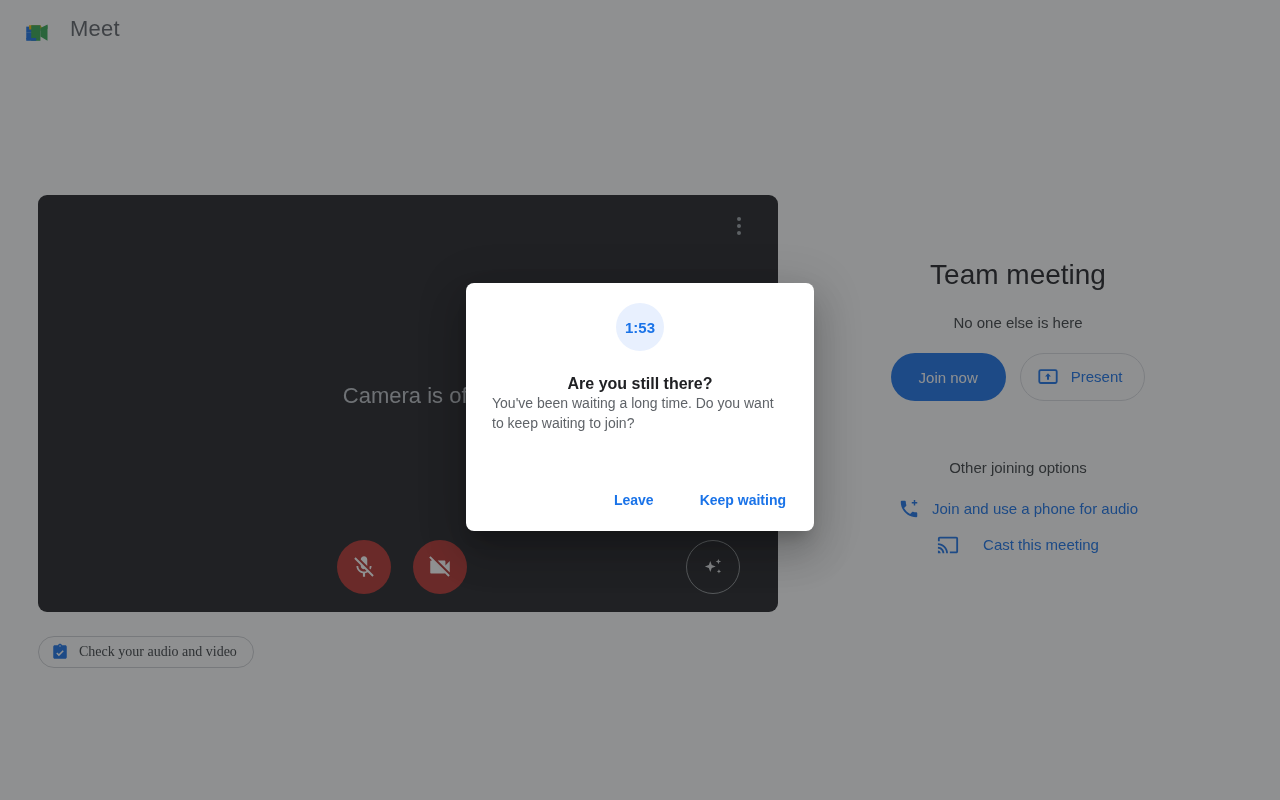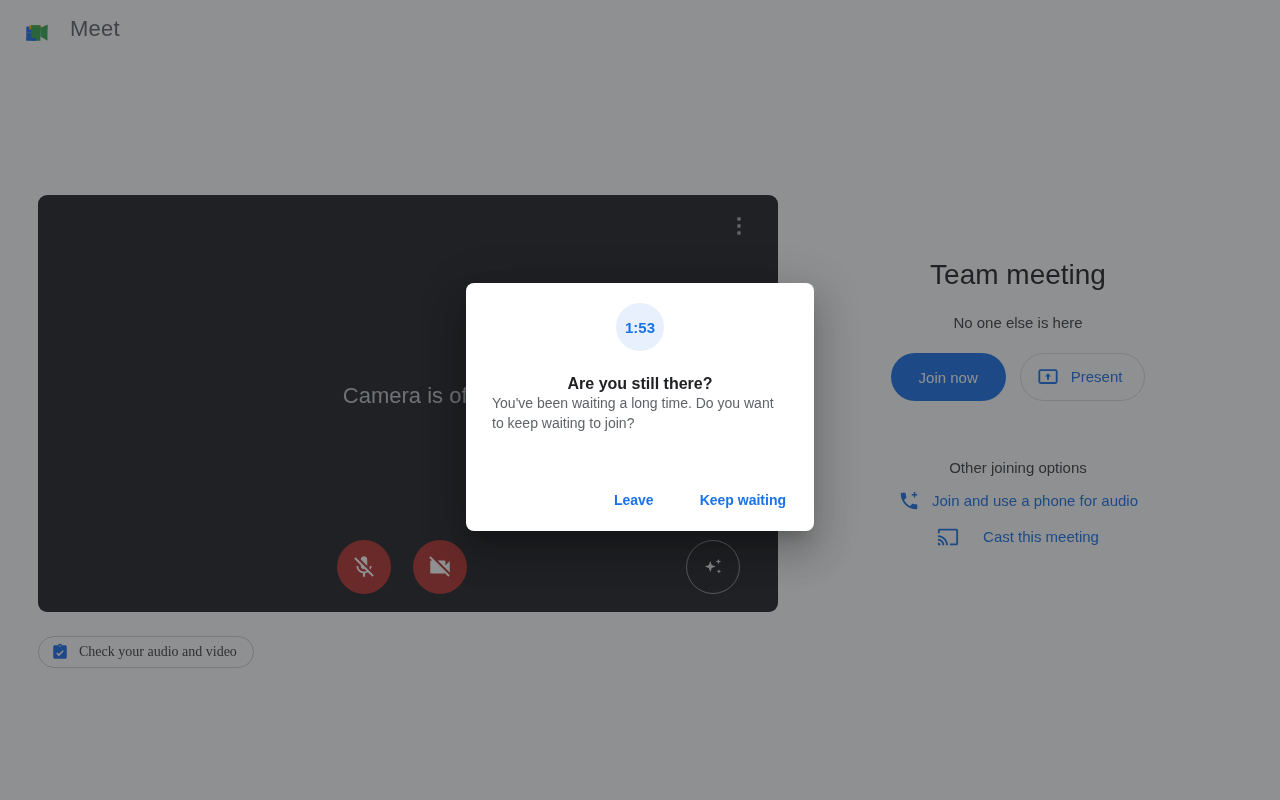--- a/index.html
+++ b/index.html
@@ -189,21 +189,21 @@
     align-items: center;
     gap: 12px;
     cursor: pointer;
   }
   .other-heading {
     margin-top: 58px;
     font-size: 15px;
     color: #3c4043;
   }
   .opt-row {
-    margin-top: 14px;
+    margin-top: 22px;
     display: flex;
     align-items: center;
     justify-content: center;
     gap: 12px;
     color: #1a73e8;
     font-size: 15px;
     cursor: pointer;
   }
   .opt-row + .opt-row { margin-top: 14px; gap: 24px; }
 

